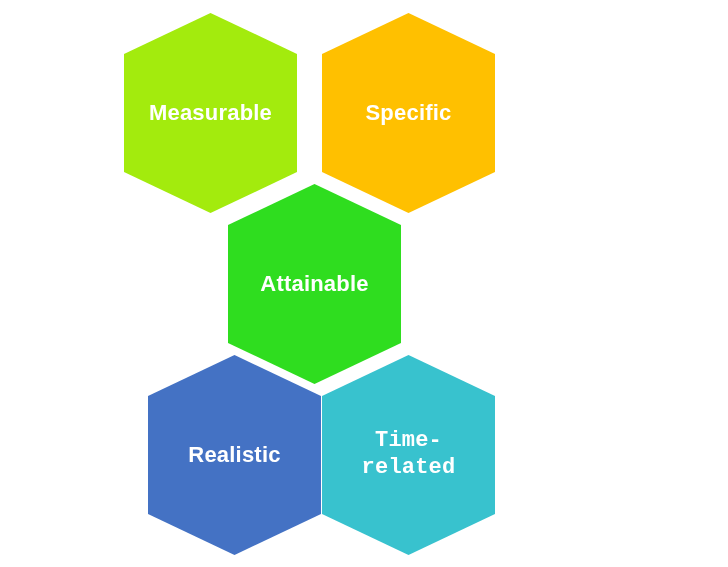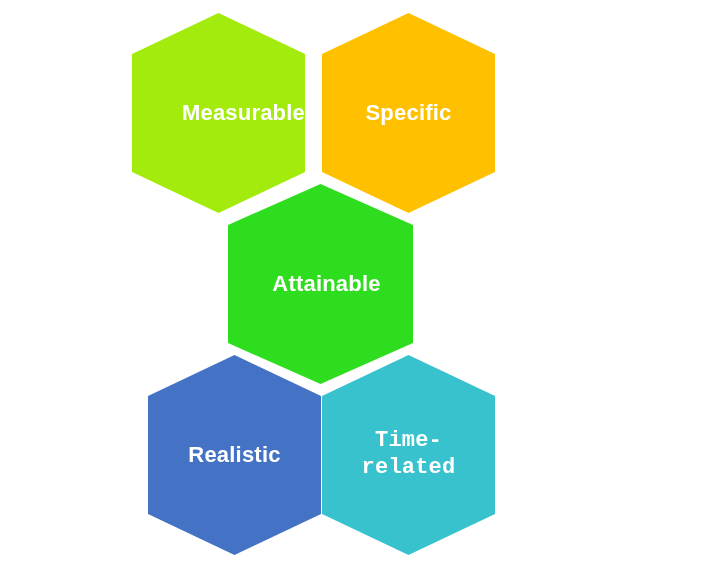--- a/index.html
+++ b/index.html
@@ -24,41 +24,41 @@
     text-align: center;
   }
   .hex-label {
     font-weight: bold;
     font-size: 22px;
     line-height: 1.22;
     white-space: pre-line;
     letter-spacing: 0.2px;
   }
   
-  #hex-measurable   { left: 132px; top: 13px; justify-content: flex-end;  }
+  #hex-measurable   { left: 124px; top: 13px;  }
   #hex-specific     { left: 322px; top: 13px;  }
   #hex-attainable   { left: 228px; top: 184px; }
   #hex-roi          { left: 417px; top: 184px; }
   #hex-realistic    { left: 148px; top: 355px; }
   #hex-timerelated  { left: 322px; top: 355px; }
 </style>
 </head>
 <body>
 
 <div class="canvas" style="background-color: rgb(255, 255, 255);">
 
   <div class="hex" id="hex-measurable" style="background-color: rgb(163, 235, 13);">
     <span class="hex-label" style="color: rgb(255, 255, 255);">Measurable</span>
   </div>
 
   <div class="hex" id="hex-specific" style="background-color: rgb(255, 192, 0);">
     <span class="hex-label" style="color: rgb(255, 255, 255);">Specific</span>
   </div>
 
-  <div class="hex" id="hex-attainable" style="background-color: rgb(47, 221, 31); padding-left: 12px;">
+  <div class="hex" id="hex-attainable" style="background-color: rgb(47, 221, 31);">
     <span class="hex-label" style="color: rgb(255, 255, 255);">Attainable</span>
   </div>
 
 
   <div class="hex" id="hex-realistic" style="background-color: rgb(68, 114, 196);">
     <span class="hex-label" style="color: rgb(255, 255, 255);">Realistic</span>
   </div>
 
   <div class="hex" id="hex-timerelated" style="background-color: rgb(56, 194, 206);">
     <span class="hex-label" style="color: rgb(255, 255, 255); font-family: Liberation Mono, monospace;">Time-

